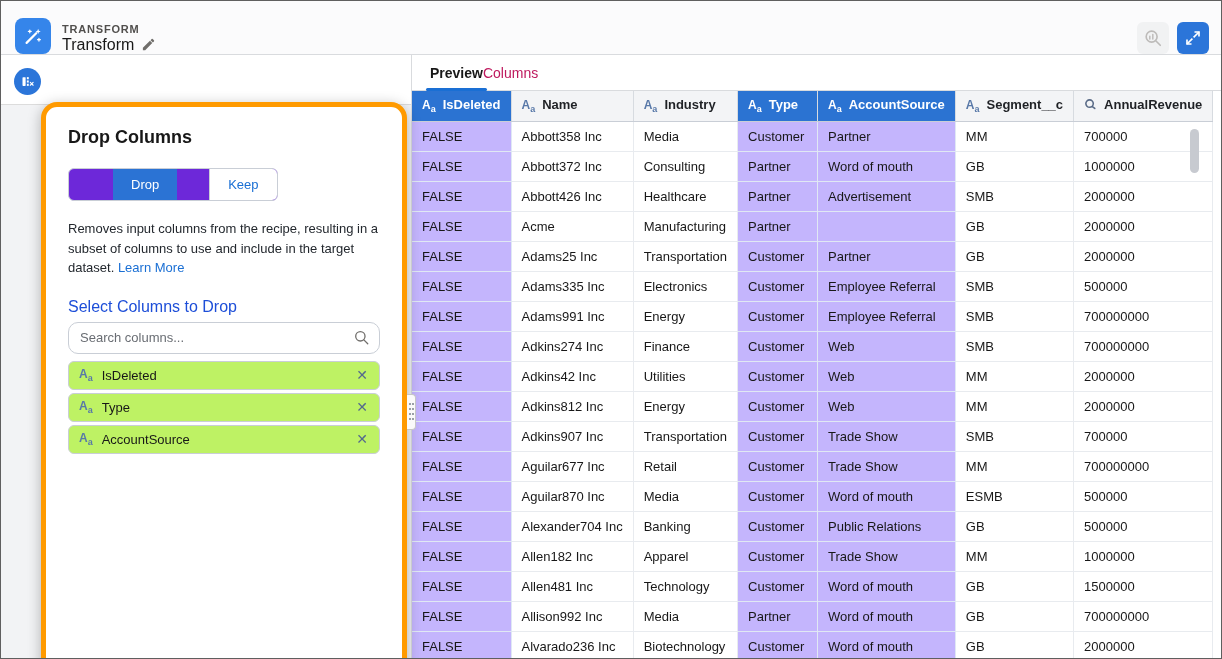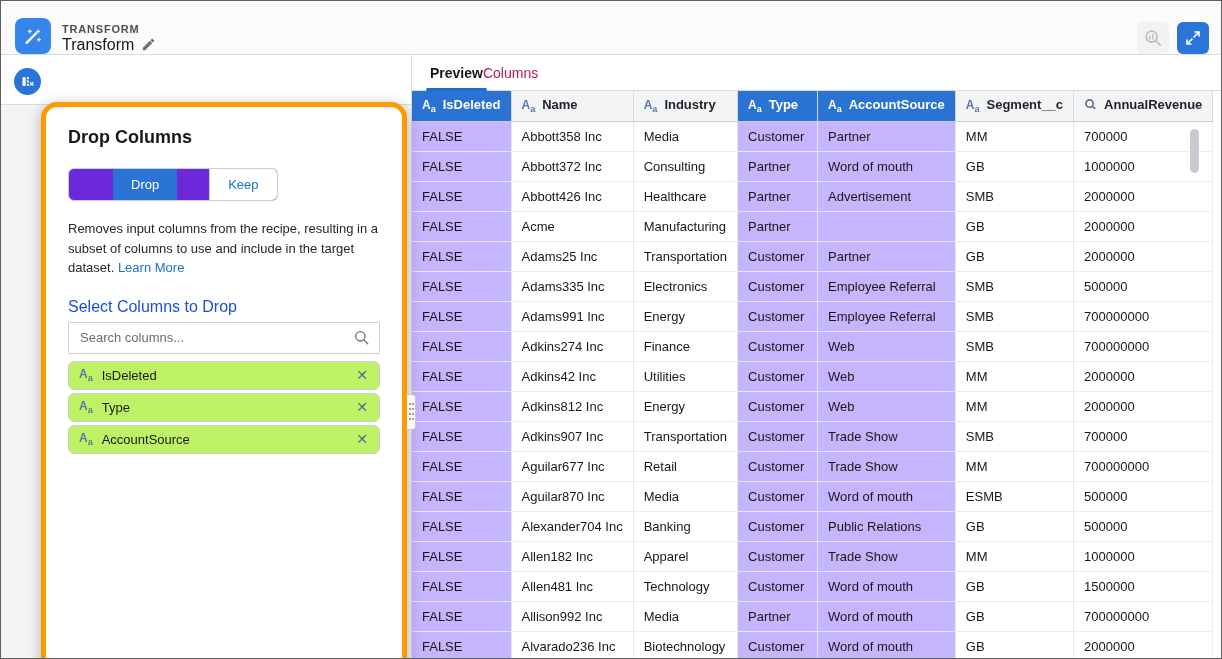--- a/index.html
+++ b/index.html
@@ -50,21 +50,21 @@
   .panel-body { flex:1; padding:20px 22px 0 22px; overflow:hidden; }
   .panel-title { font-size:18px; font-weight:600; color:#181818; }
   .segmented { display:inline-flex; margin-top:20px; border:1px solid #c9ced6; border-radius:6px; overflow:hidden; background:#6d28d9;padding-left:44px; }
   .seg-btn { padding:8px 18px; font-size:13px; border:none; background:#fff; color:#1a6fd4; cursor:pointer; font-family:inherit; }
   .seg-btn.active { background:#2b73d4; color:#fff; }
   .seg-btn + .seg-btn { border-left:1px solid #c9ced6;margin-left:32px; }
   .desc { margin-top:18px; font-size:13px; line-height:1.5; color:#23282e; }
   .link { color:#1a6fd4; text-decoration:none; cursor:pointer; }
   .field-label { margin-top:20px; font-size:16px; color:#1d4ed8; }
   .search-wrap { position:relative; margin-top:6px; }
-  .search-input { width:100%; height:32px; border:1px solid #c9ced6; border-radius:2px; padding:0 32px 0 11px; font-size:13px; color:#181818; font-family:inherit; background:#fff; }
+  .search-input { width:100%; height:32px; border:1px solid #c9ced6; border-radius:10px; padding:0 32px 0 11px; font-size:13px; color:#181818; font-family:inherit; background:#fff; }
   .search-input::placeholder { color:#696d73; }
   .search-ic { position:absolute; right:9px; top:7px; }
   .chips { margin-top:7px; display:flex; flex-direction:column; gap:3px; }
   .chip { display:flex; align-items:center; height:29px; border:1px solid #c9ced6; border-radius:6px; padding:0 10px; background:#bef264; }
   .chip .aa { margin-right:9px; }
   .chip-label { flex:1; font-size:13px; color:#181818; }
   .chip-x { font-size:14px; color:#54698d; cursor:pointer; padding:0 1px; line-height:1; }
 
   .drag-handle { position:absolute; left:406px; top:339px; width:9px; height:36px; background:#fafafa; border:1px solid #c6c6c6; border-left:none; border-radius:0 4px 4px 0; z-index:6; cursor:ew-resize; }
   .drag-handle::before { content:""; position:absolute; left:2px; top:8px; width:2px; height:2px; background:#9aa0a8;

